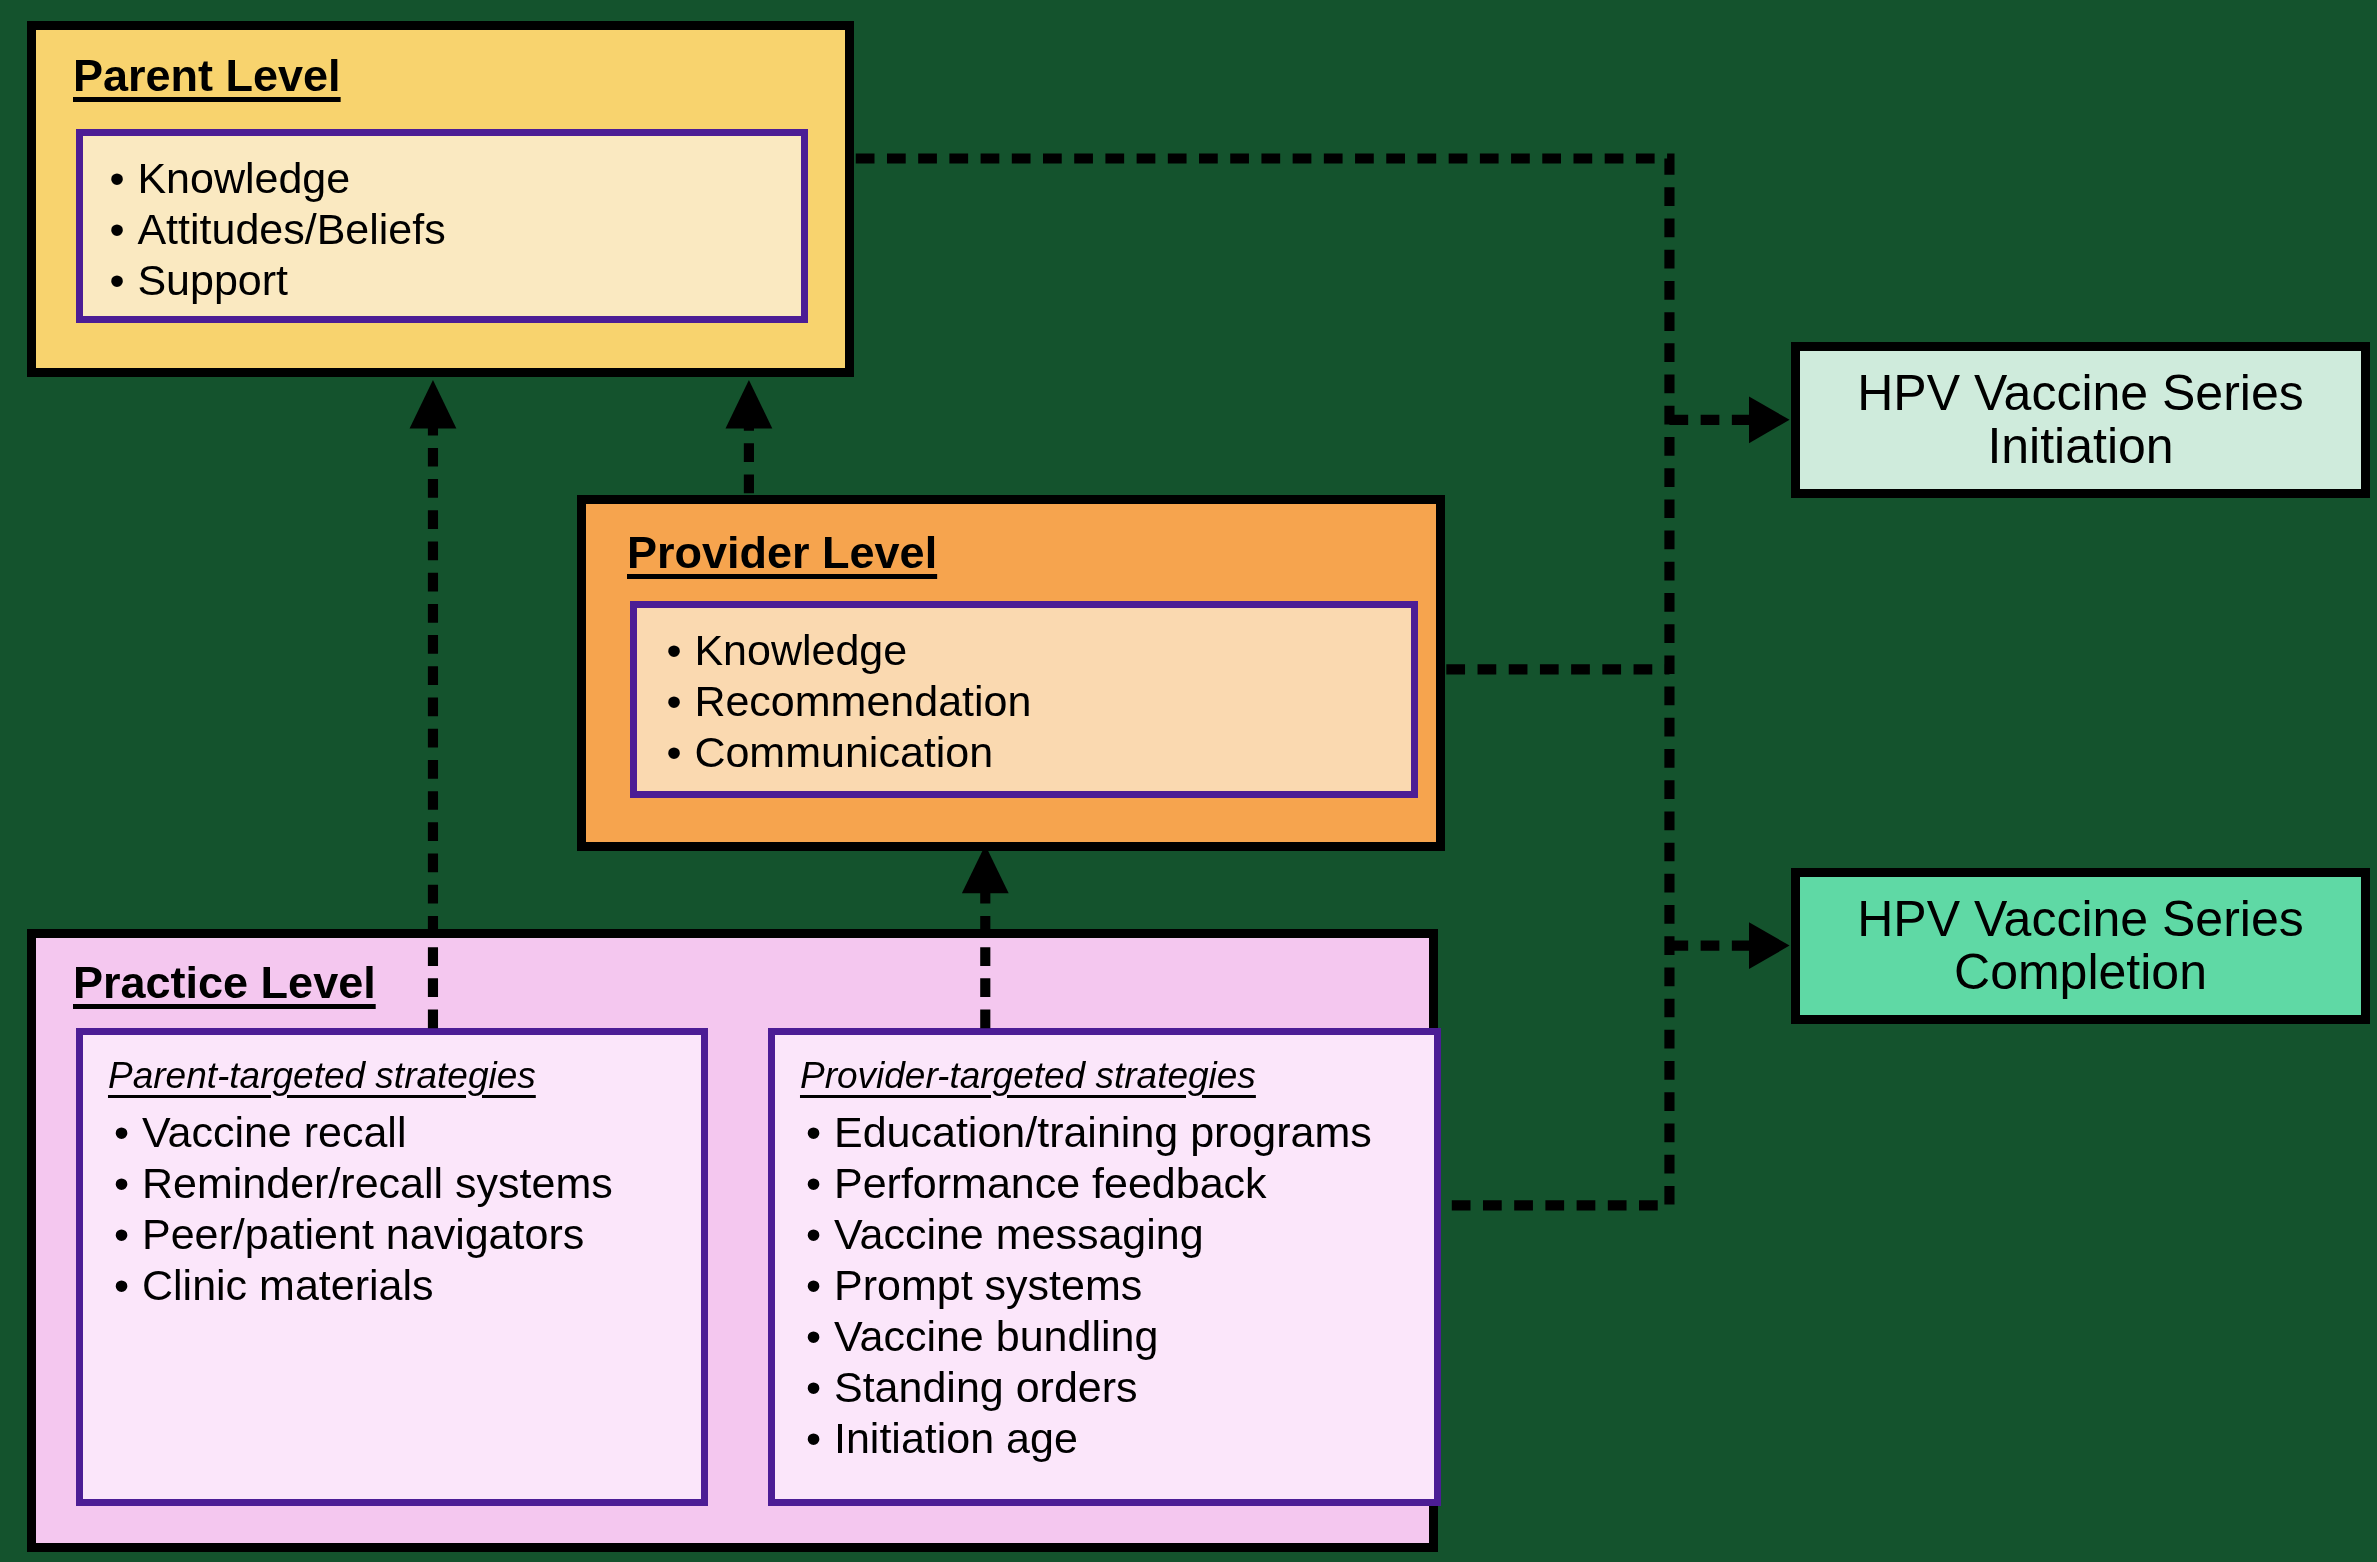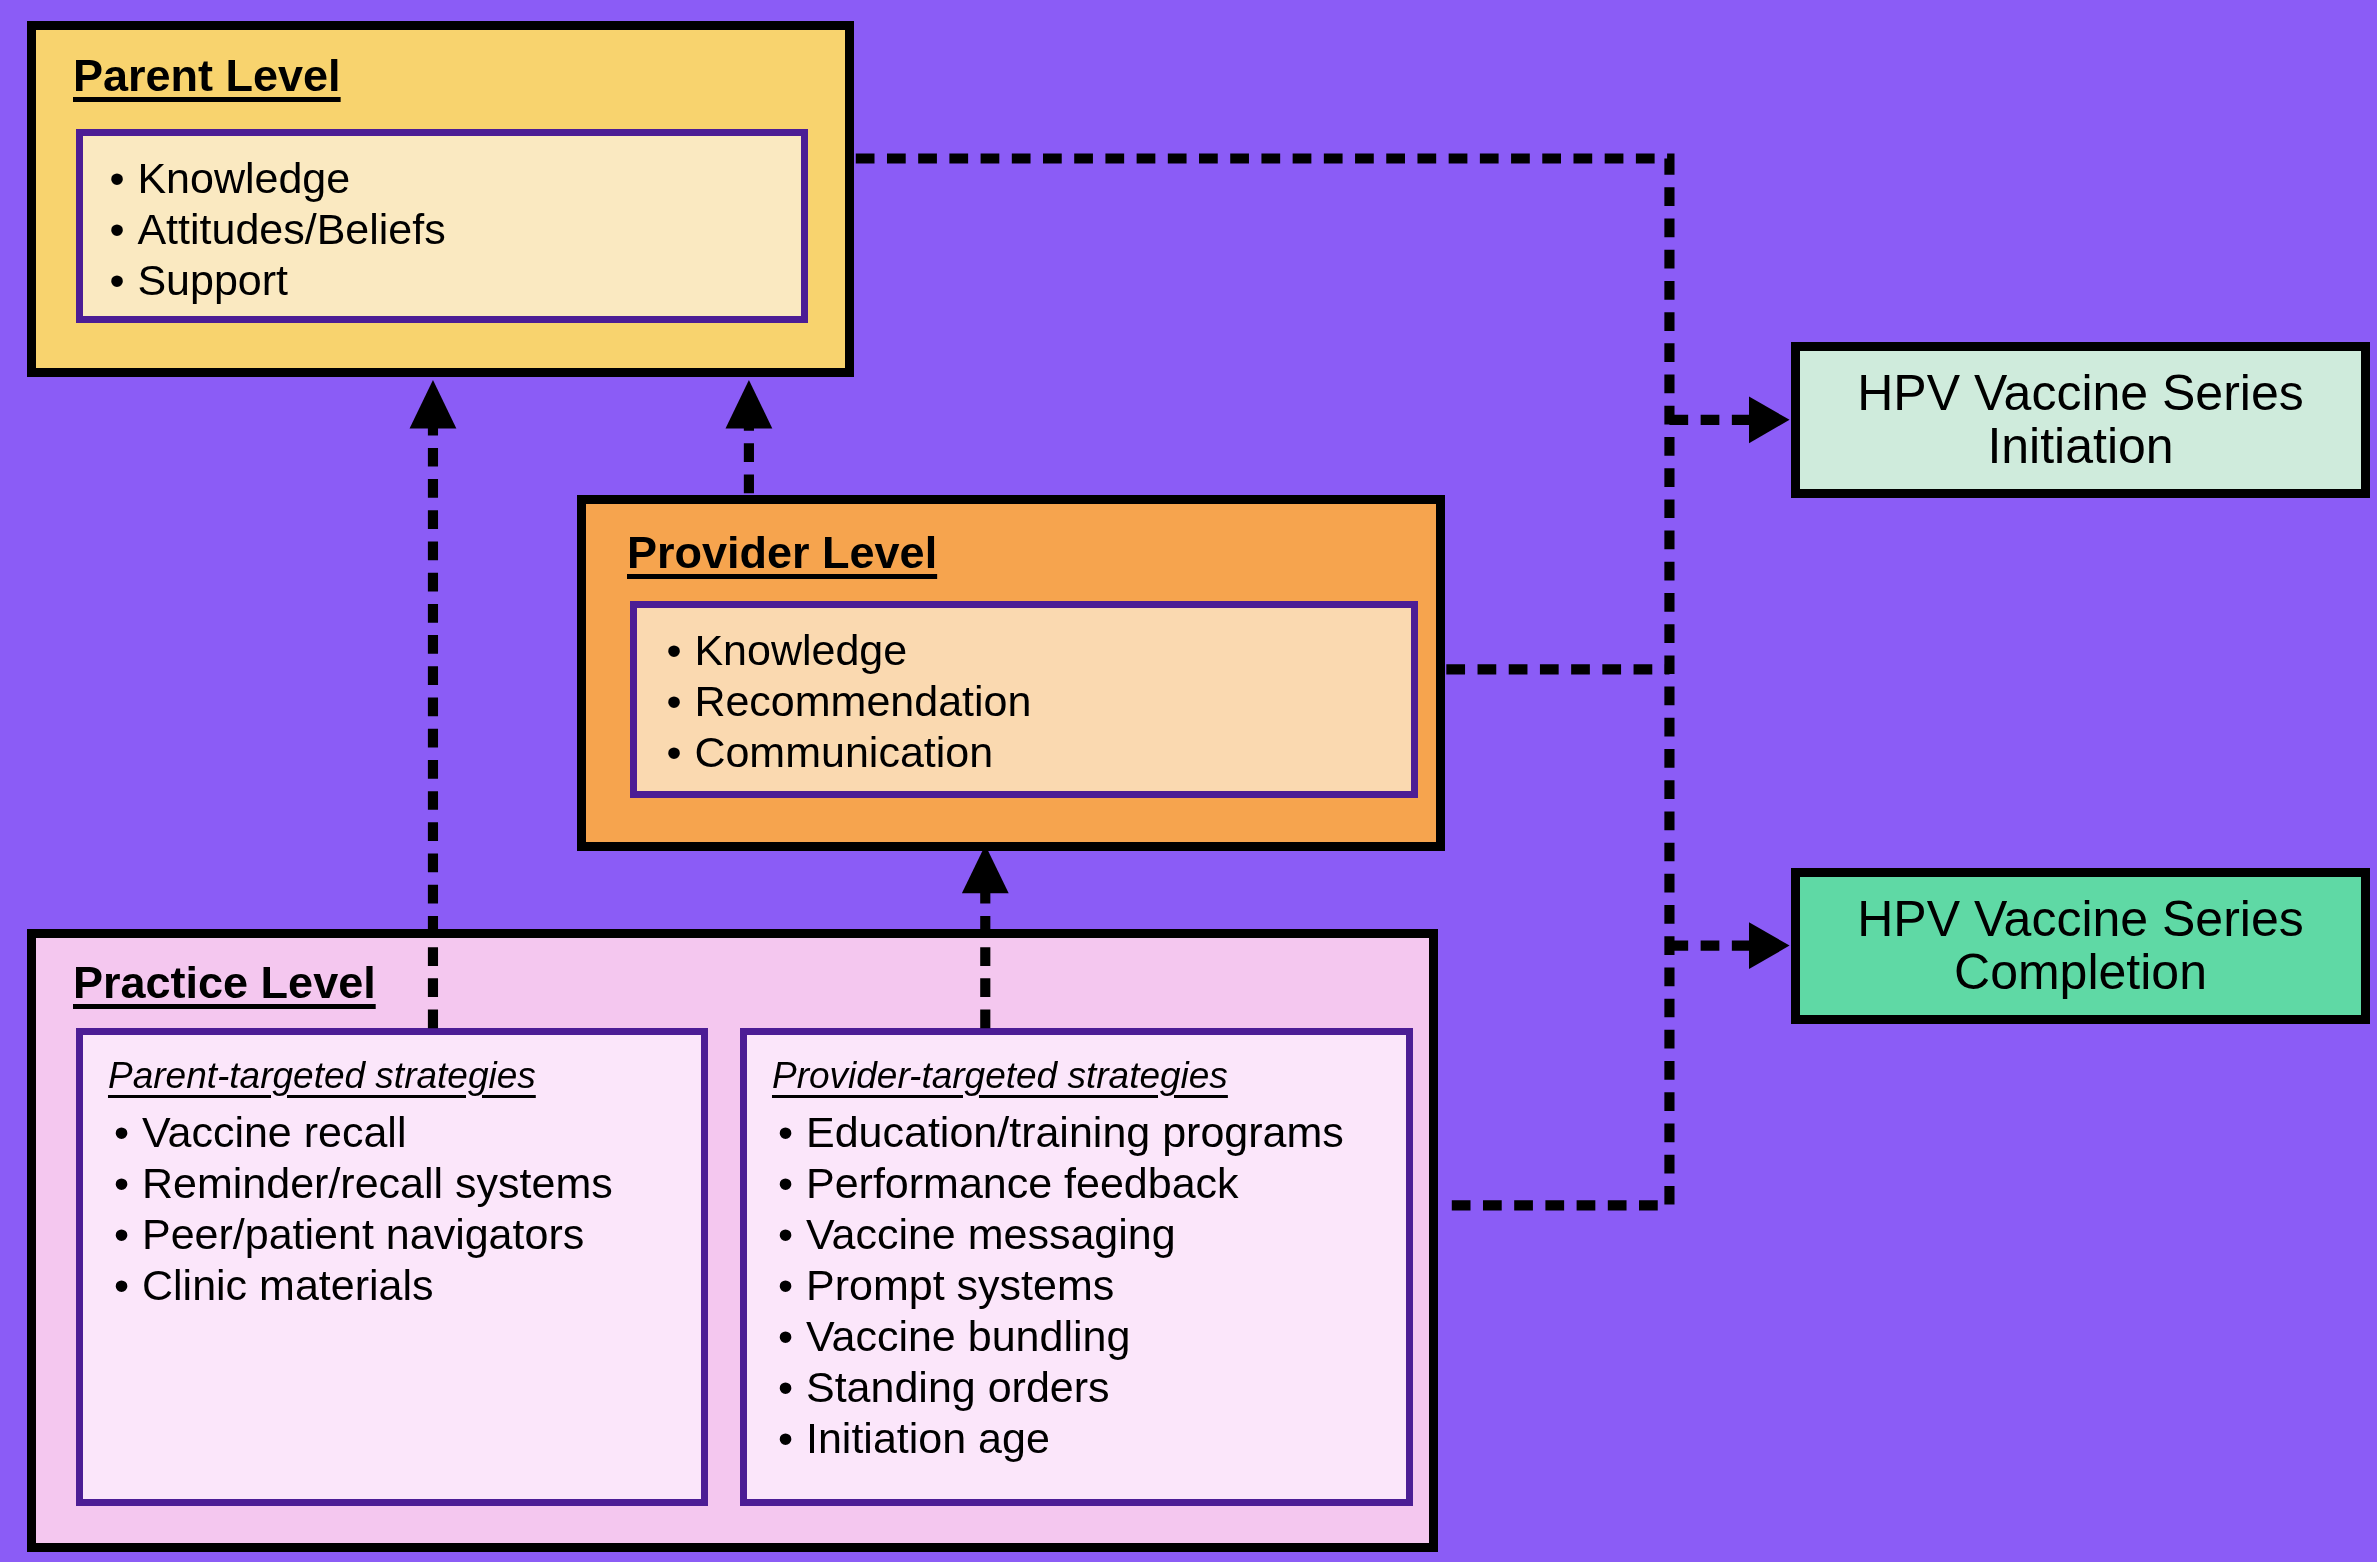--- a/index.html
+++ b/index.html
@@ -1,34 +1,34 @@
 <!DOCTYPE html>
 <html style="font-size:12.5px"><head>
 <meta charset="utf-8">
 <style>
   html,body{margin:0;padding:0;background:#ffffff;}
   .stage{
-    position:relative;width:2377px;height:1562px;background:#8b5cf6;overflow:hidden;
+    position:relative;width:2377px;height:1562px;background:#14532d;overflow:hidden;
     font-family:"Liberation Sans","DejaVu Sans",sans-serif;color:#000;
   }
   .connectors{position:absolute;left:0;top:0;width:2377px;height:1562px;z-index:5;pointer-events:none;}
   .box{position:absolute;border:9.4px solid #000;box-sizing:border-box;z-index:2;}
   .inner-box{position:absolute;border:7px solid #4c1d95;box-sizing:border-box;z-index:3;}
   .box-title{
     font-size:45px;font-weight:bold;
     text-decoration:underline;text-decoration-thickness:4.7px;text-underline-offset:6.2px;
     display:inline-block;
   }
   .parent-box{left:27px;top:21px;width:827px;height:356px;background:#F8D36E;padding:20px 0 0 37px;}
   .parent-inner{left:76px;top:129px;width:732px;height:194px;background:#FAE9C1;padding:12.5px 0 0 11px;}
   .provider-box{left:577px;top:495px;width:868px;height:356px;background:#F6A44E;padding:23.4px 0 0 41px;}
   .provider-inner{left:630px;top:601px;width:788px;height:197px;background:#FAD9B0;padding:12.5px 0 0 14px;}
   .practice-box{left:27px;top:929px;width:1411px;height:623px;background:#F4C7EF;padding:19px 0 0 37px;}
   .strategy-inner1{left:76px;top:1028px;width:632px;height:478px;background:#FBE6FA;padding:12.5px 0 0 15.6px;}
-  .strategy-inner2{left:740px;top:1028px;width:673px;height:478px;background:#FBE6FA;padding:12.5px 0 0 15.6px;}
+  .strategy-inner2{left:768px;top:1028px;width:673px;height:478px;background:#FBE6FA;padding:12.5px 0 0 15.6px;}
   .strategy-title{
     font-size:37px;font-style:italic;line-height:55px;
     text-decoration:underline;text-decoration-thickness:3.1px;text-underline-offset:7px;
     display:inline-block;margin-left:9.4px;
   }
   ul.bullets{list-style:none;margin:4.7px 0 0 0;padding:0;}
   ul.bullets li{
     font-size:43px;line-height:51px;padding-left:34px;text-indent:-28px;margin-left:9.4px;
     white-space:nowrap;
   }

